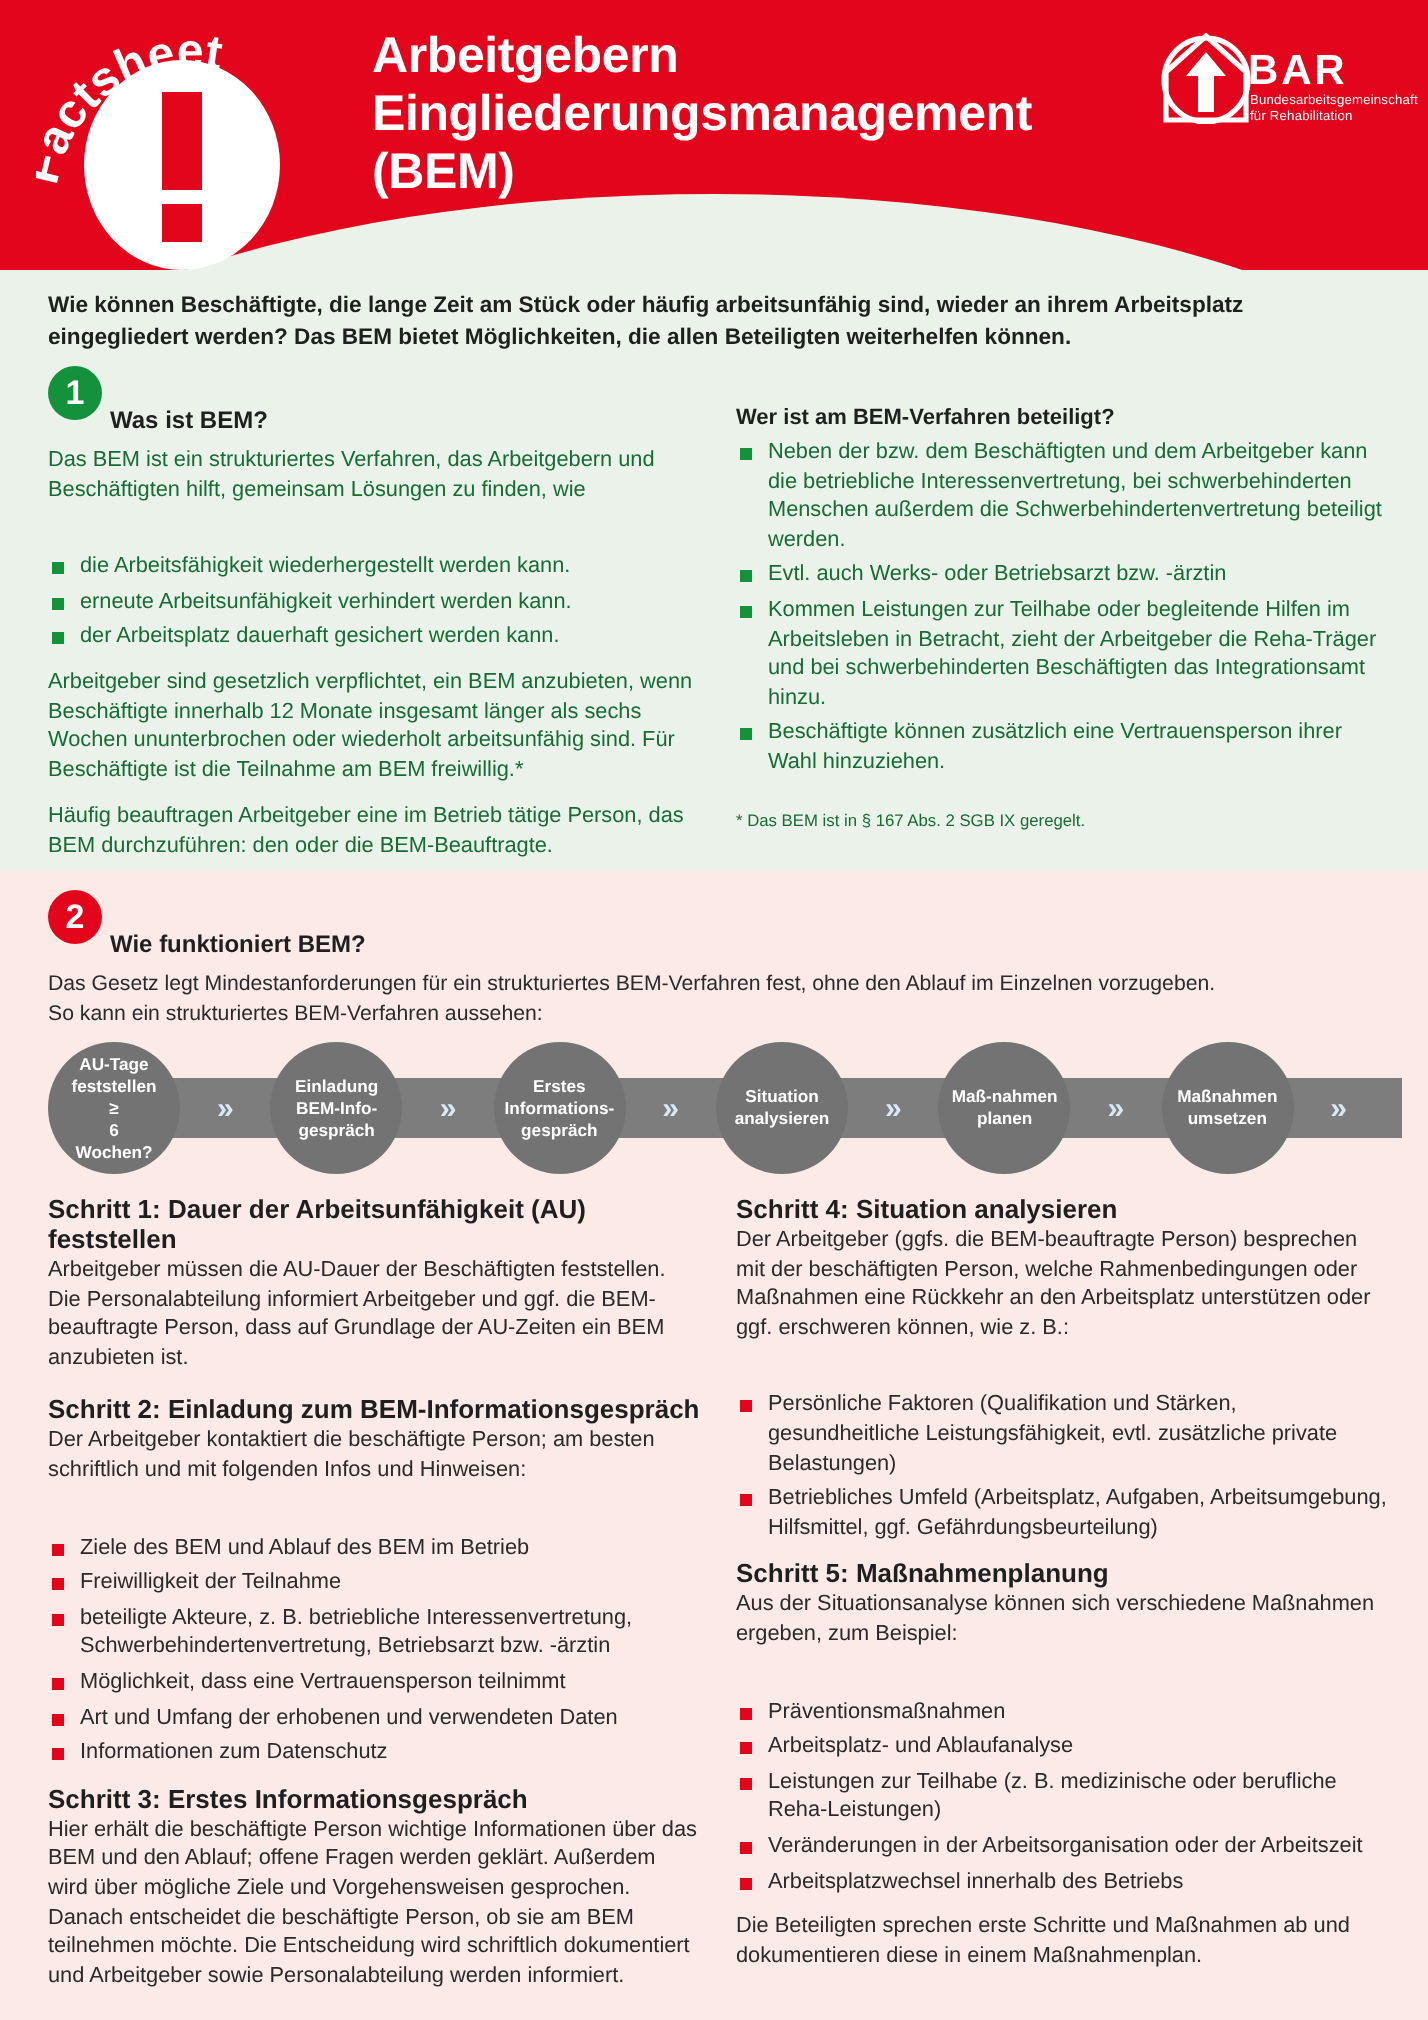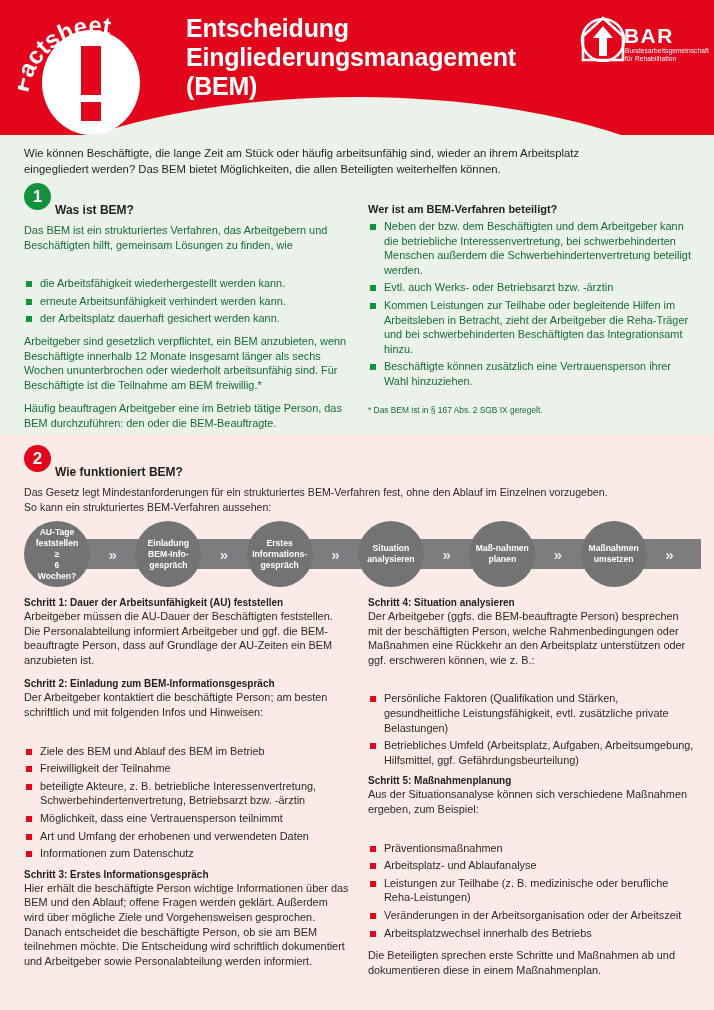--- a/index.html
+++ b/index.html
@@ -69,21 +69,21 @@
 
   
   .sec1 {
     position: relative;
     background: #EAF2EA;
     padding: 0 22px 0 22px;
     height: 300px;
   }
   .intro {
     position: absolute; left: 24px; top: 10px; width: 672px;
-    color: #1F1F1F; font-size: 11.3px; font-weight: normal; line-height: 16px;
+    color: #1F1F1F; font-size: 11.3px; font-weight: bold; line-height: 16px;
   }
   .divider-dashed {
     position: absolute; left: 0; top: 433px; width: 714px;
     border-top: 2.5px dashed #2C9A3E;
   }
 
   .numbadge {
     position: absolute;
     width: 27px; height: 27px; border-radius: 50%;
     color: #fff; font-size: 17px; font-weight: bold;
@@ -157,21 +157,21 @@
   .flow-arrow {
     flex: 1 1 auto; height: 30px; background: #7D7D7D;
     display: flex; align-items: center; justify-content: center;
     color: #D8E8F5; font-size: 15px; font-weight: bold;
     margin: 0 -9px; position: relative; z-index: 1;
   }
 
   .steps-left  { position: absolute; left: 24px;  top: 162px; width: 326px; }
   .steps-right { position: absolute; left: 368px; top: 162px; width: 326px; }
   .step-title {
-    font-size: 10px; font-weight: bold; color: #1F1F1F;
+    font-size: 13px; font-weight: bold; color: #1F1F1F;
     margin-top: 11px; margin-bottom: 1px;
   }
   .steps-left > .step-title:first-child,
   .steps-right > .step-title:first-child { margin-top: 0; }
 </style>
 </head>
 <body>
 
 <div class="page">
 
@@ -186,21 +186,21 @@
         <defs>
           <path id="arcpath" d="M 10,92 A 68,68 0 0 1 136,58" fill="none"></path>
         </defs>
         <text>
           <textPath href="#arcpath" startOffset="4%">Factsheet</textPath>
         </text>
       </svg>
     </div>
 
     <div class="header-title">
-      <div>Entscheidung</div>
+      <div>Arbeitgebern</div>
       <div>Eingliederungsmanagement</div>
       <div>(BEM)</div>
     </div>
 
     <div class="logo">
       <svg class="logo-mark" viewBox="0 0 46 46">
         <path d="M23 2 L43 20 L43 44 L3 44 L3 20 Z" fill="none" stroke="#ffffff" stroke-width="2.6"></path>
         <circle cx="23" cy="24" r="21" fill="none" stroke="#ffffff" stroke-width="2.6"></circle>
         <path d="M23 10 L33 22 L27 22 L27 40 L19 40 L19 22 L13 22 Z" fill="#ffffff"></path>
       </svg>

